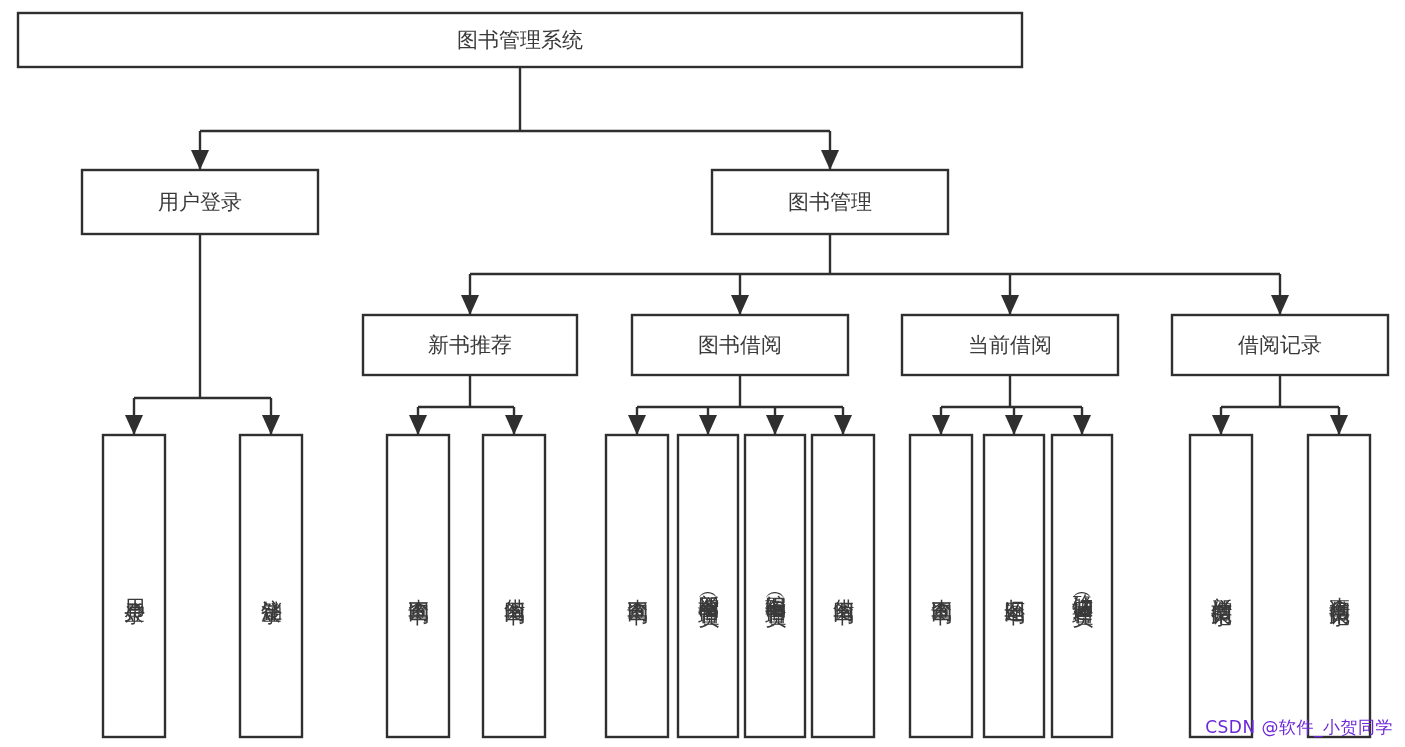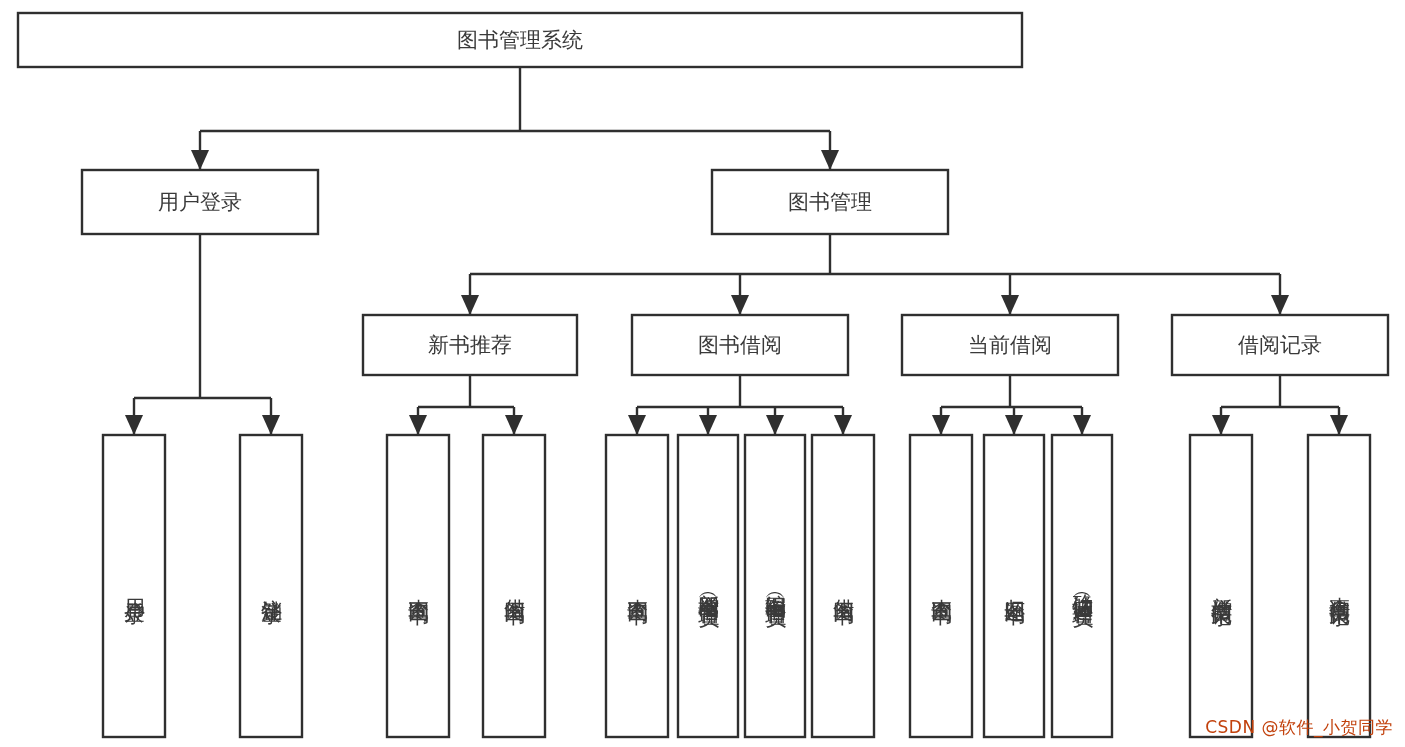--- a/index.html
+++ b/index.html
@@ -64,21 +64,21 @@
     line-height: 1.32;
     letter-spacing: 2px;
     white-space: nowrap;
   }
   .watermark {
     position: absolute;
     right: 12px;
     bottom: 8px;
     font-family: "DejaVu Sans", "Liberation Sans", sans-serif;
     font-size: 17px;
-    color: #c2410c;
+    color: #6d28d9;
     white-space: nowrap;
     letter-spacing: 0.5px;
   }
 </style>
 </head>
 <body>
 
 <div id="diagram-root">
 
   <svg class="diagram-canvas" viewBox="0 0 1405 747">

